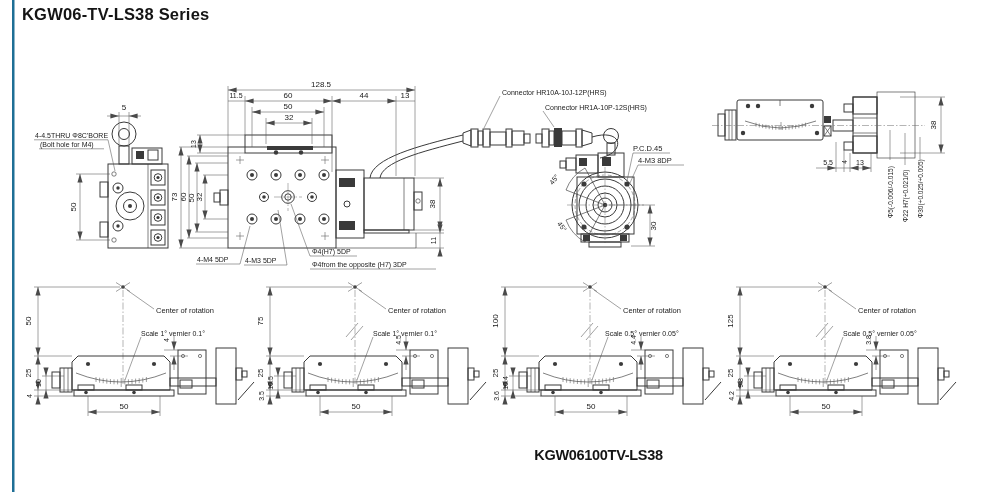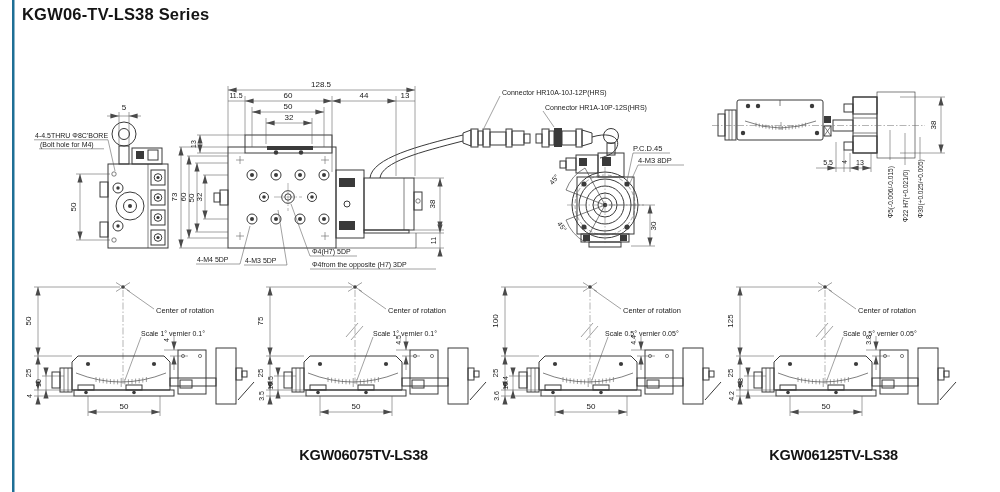--- a/index.html
+++ b/index.html
@@ -16,22 +16,21 @@
   text{fill:#1a1a1a;font-family:"Liberation Sans",sans-serif;font-size:8px;}
   .t7{font-size:7px;}.t65{font-size:6.5px;}.t75{font-size:7.5px;}
   .mid{text-anchor:middle;}.end{text-anchor:end;}
 </style>
 </head>
 <body>
 
 <div class="page">
   <div class="title">KGW06-TV-LS38 Series</div>
 
-  <div class="caption" style="left:246px">KGW06075TV-LS38</div>
-  <div class="caption" style="left:716px">KGW06125TV-LS38</div>
+  <div class="caption" style="left:481px">KGW06100TV-LS38</div>
 
   <svg width="1000" height="492" viewBox="0 0 1000 492">
     <defs>
       <marker id="arr" markerWidth="9" markerHeight="6.4" refX="8.6" refY="3.2" orient="auto-start-reverse" markerUnits="userSpaceOnUse">
         <path d="M0,0.6 L8.6,3.2 L0,5.8 Z" fill="#4a4a4a"></path>
       </marker>
       <pattern id="hx" width="4.5" height="4.5" patternUnits="userSpaceOnUse" patternTransform="rotate(45)">
         <line x1="0" y1="0" x2="0" y2="4.5" stroke="#666" stroke-width="0.7"></line>
       </pattern>
 

